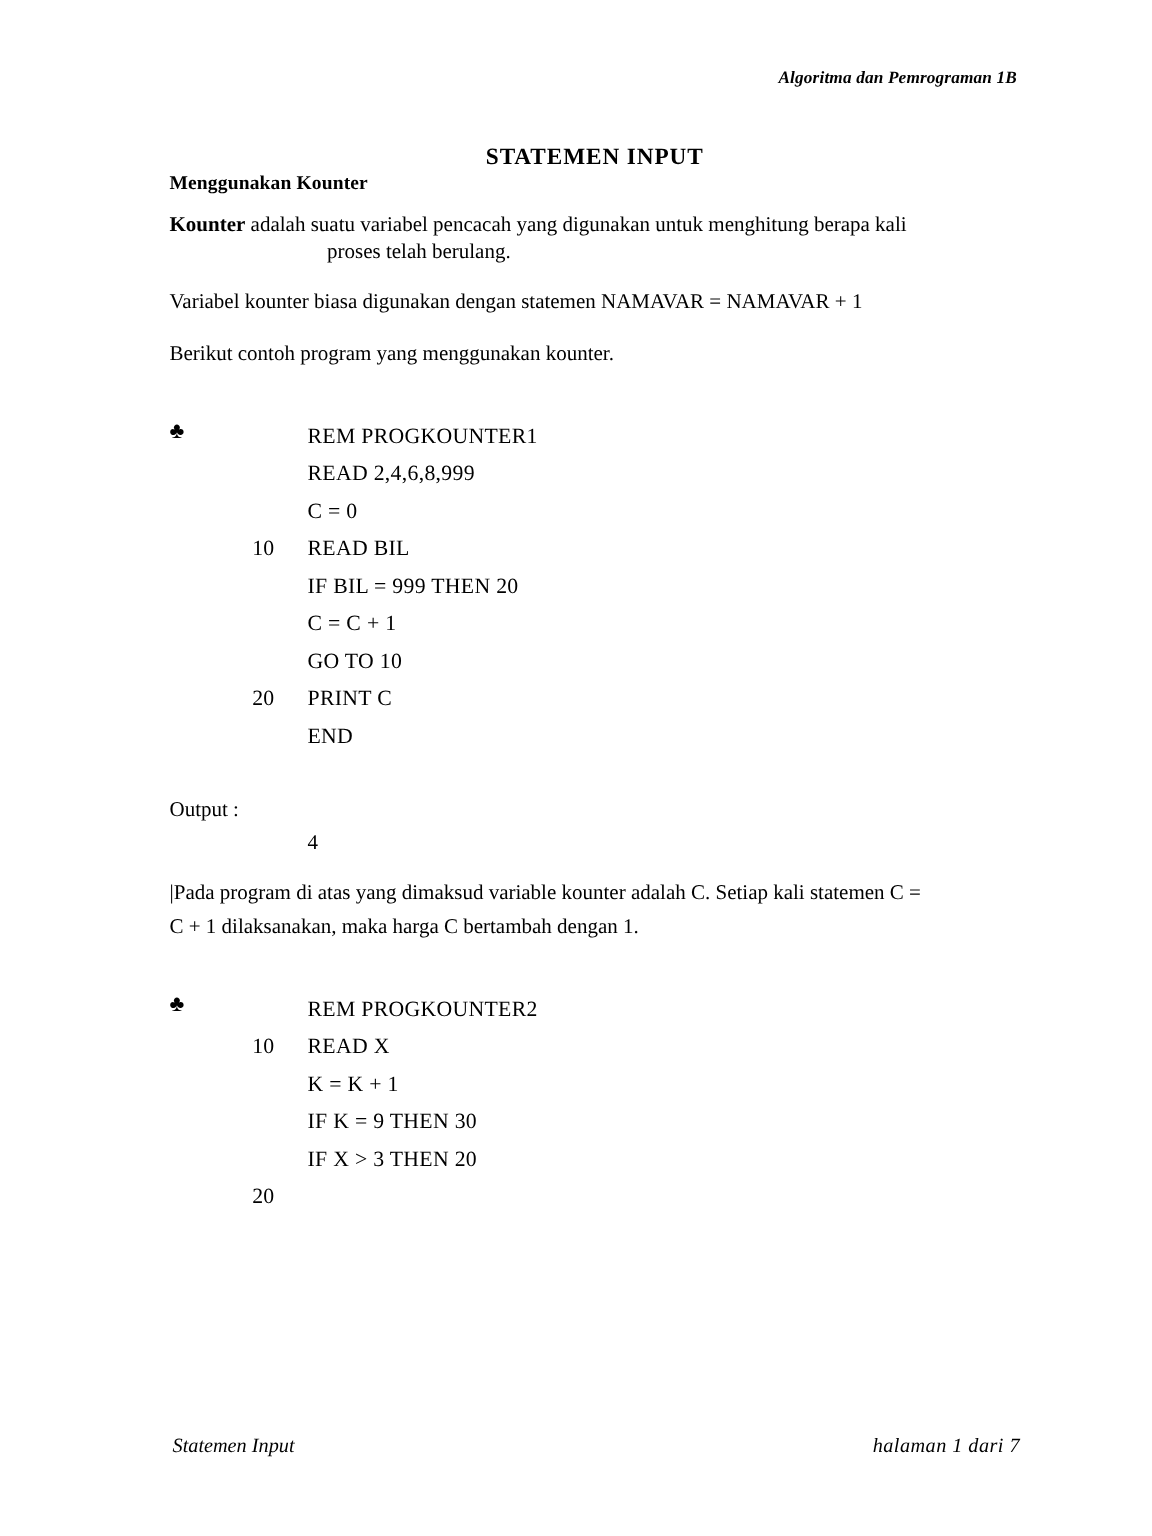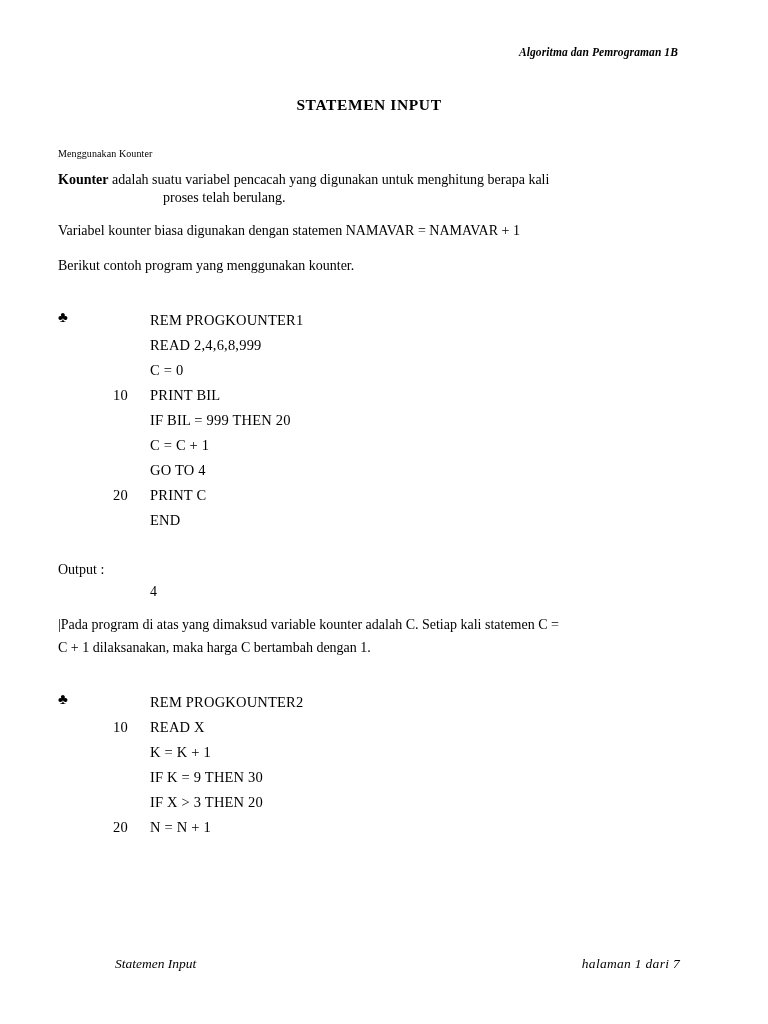--- a/index.html
+++ b/index.html
@@ -13,43 +13,42 @@
     font-family: "Liberation Serif", serif;
     color: #000000;
     position: relative;
     overflow: hidden;
   }
   .page {
     position: relative;
     width: 768px;
     height: 1024px;
     box-sizing: border-box;
-    padding: 40px 88px 0 58px;
+    padding: 40px 88px 0 113px;
     border-radius: 23px;
   }
   .header-right {
     text-align: right;
     font-style: italic;
     font-weight: bold;
     font-size: 11.5px;
     letter-spacing: 0.1px;
     margin-top: 6px;
     margin-right: 2px;
   }
   .doc-title {
     text-align: center;
     font-weight: bold;
     font-size: 15.5px;
     letter-spacing: 0.6px;
     margin-top: 38px;
   }
   .section-heading {
-    font-weight: normal;
-    font-size: 10px;
-    margin-top: 34px;
+    font-weight: bold;
+    font-size: 13px;
     letter-spacing: 0.1px;
   }
   .para {
     font-size: 14px;
     line-height: 1.5;
     margin-top: 10px;
     text-align: justify;
   }
   .para.justified {
     text-align: justify;
@@ -149,33 +148,33 @@
     <div class="code-row">
       <span class="code-label"></span>
       <span class="code-text">READ  2,4,6,8,999</span>
     </div>
     <div class="code-row">
       <span class="code-label"></span>
       <span class="code-text">C = 0</span>
     </div>
     <div class="code-row">
       <span class="code-label">10</span>
-      <span class="code-text">PRINT BIL</span>
+      <span class="code-text">READ BIL</span>
     </div>
     <div class="code-row">
       <span class="code-label"></span>
       <span class="code-text">IF BIL = 999 THEN 20</span>
     </div>
     <div class="code-row">
       <span class="code-label"></span>
       <span class="code-text">C = C + 1</span>
     </div>
     <div class="code-row">
       <span class="code-label"></span>
-      <span class="code-text">GO TO 4</span>
+      <span class="code-text">GO TO 10</span>
     </div>
     <div class="code-row">
       <span class="code-label">20</span>
       <span class="code-text">PRINT C</span>
     </div>
     <div class="code-row">
       <span class="code-label"></span>
       <span class="code-text">END</span>
     </div>
   </div>
@@ -206,21 +205,20 @@
     </div>
     <div class="code-row">
       <span class="code-label"></span>
       <span class="code-text">IF  X &gt; 3 THEN 20</span>
     </div>
     <div class="code-row">
       <span class="code-label"></span>
     </div>
     <div class="code-row">
       <span class="code-label">20</span>
-      <span class="code-text">N = N + 1</span>
     </div>
   </div>
 
   <div class="footer">
     <span class="footer-left">Statemen Input</span>
     <span class="footer-right">halaman 1   dari 7</span>
   </div>
 
 </div>
 

